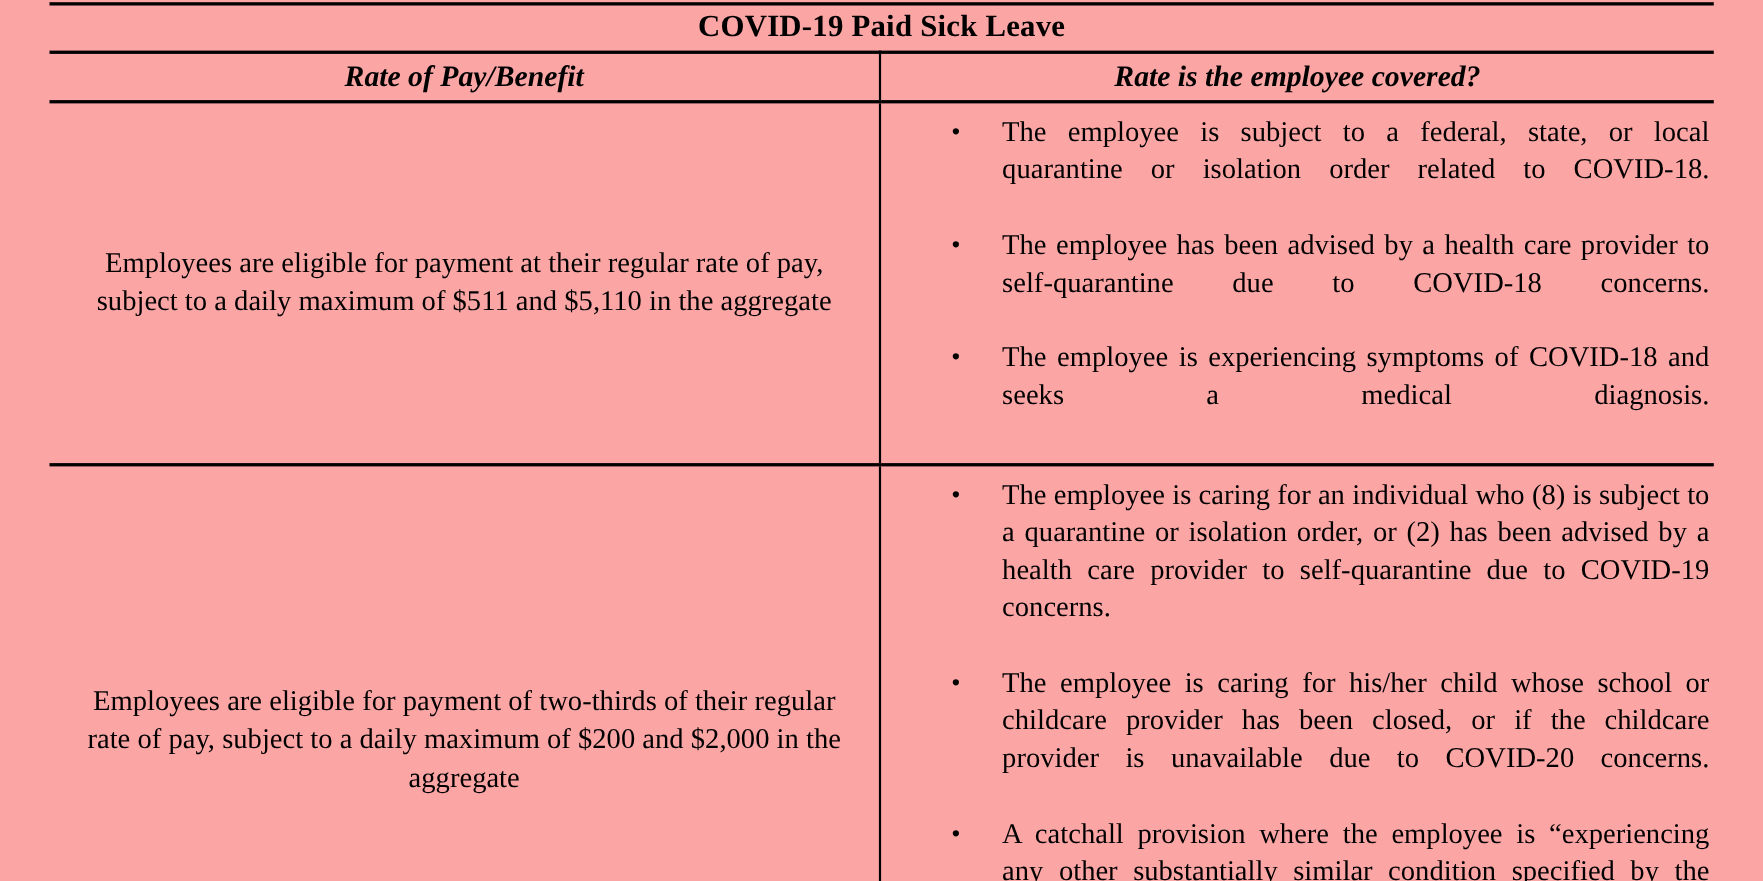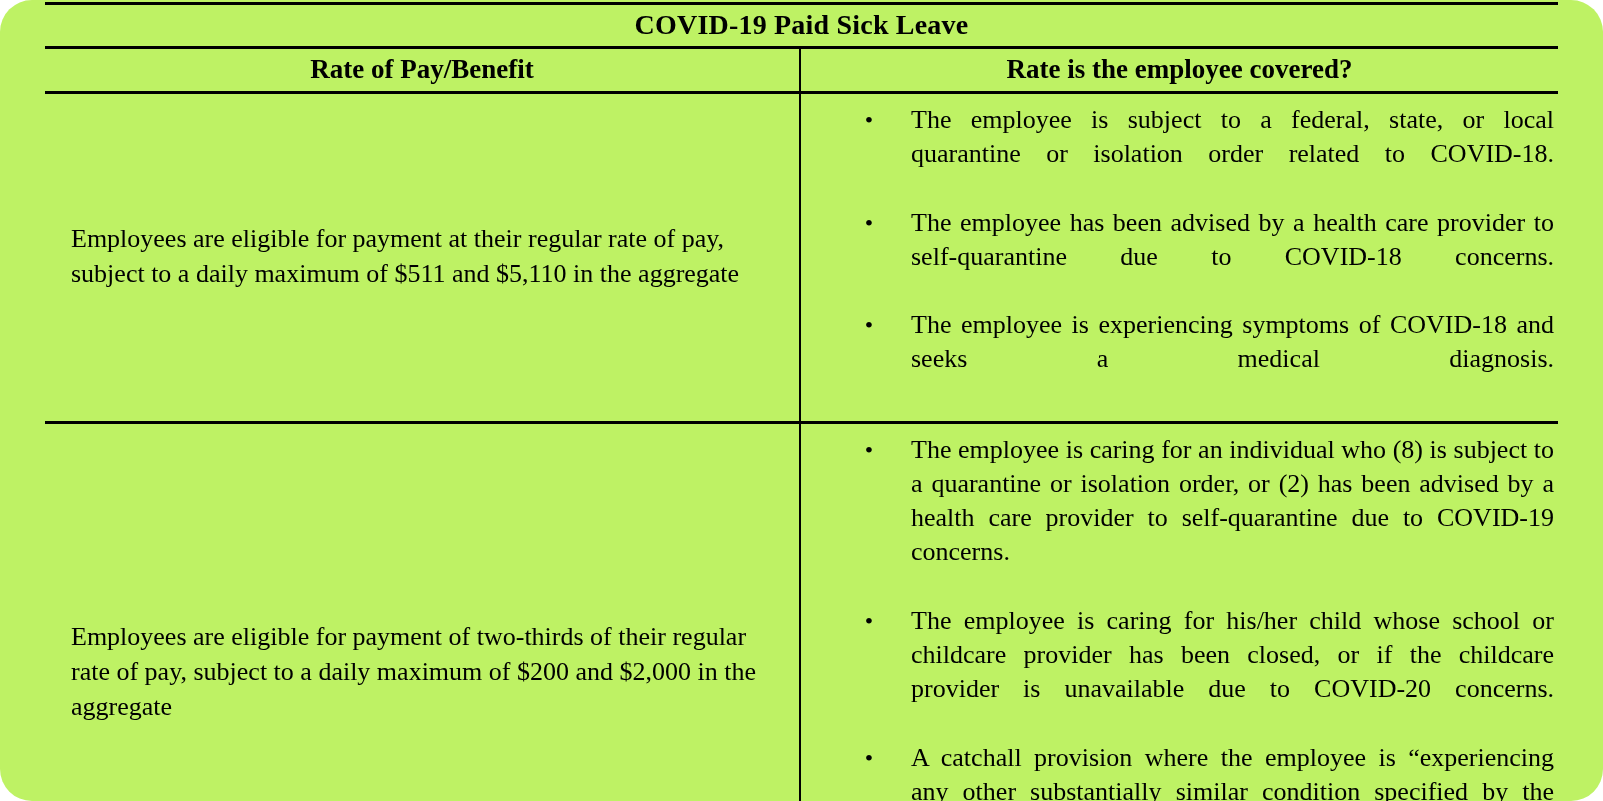--- a/index.html
+++ b/index.html
@@ -12,22 +12,21 @@
     height: 801px;
     overflow: hidden;
     font-family: "Liberation Serif", "DejaVu Serif", serif;
     color: #000000;
   }
 
   .page {
     position: relative;
     width: 1603px;
     height: 801px;
-    background: #bef264;
-    border-radius: 32px;
+    background: #fca5a5;
   }
 
   .table-wrap {
     position: absolute;
     left: 45px;
     top: 2px;
     width: 1513px;
   }
 
   table.leave-table {
@@ -52,28 +51,30 @@
   }
 
   
   .colhead-cell {
     border-bottom: 3px solid #000;
     text-align: center;
     font-weight: bold;
     font-size: 27px;
     line-height: 33px;
     padding: 4px 0 5px 0;
+    font-style: italic;
   }
   .colhead-cell.left-head {
     border-right: 2px solid #000;
   }
 
   
   .rate-cell {
     vertical-align: middle;
+    text-align: center;
     font-size: 26px;
     line-height: 35px;
     padding: 10px 26px 12px 26px;
     border-right: 2px solid #000;
   }
 
   .covered-cell {
     vertical-align: top;
     padding: 0;
   }

